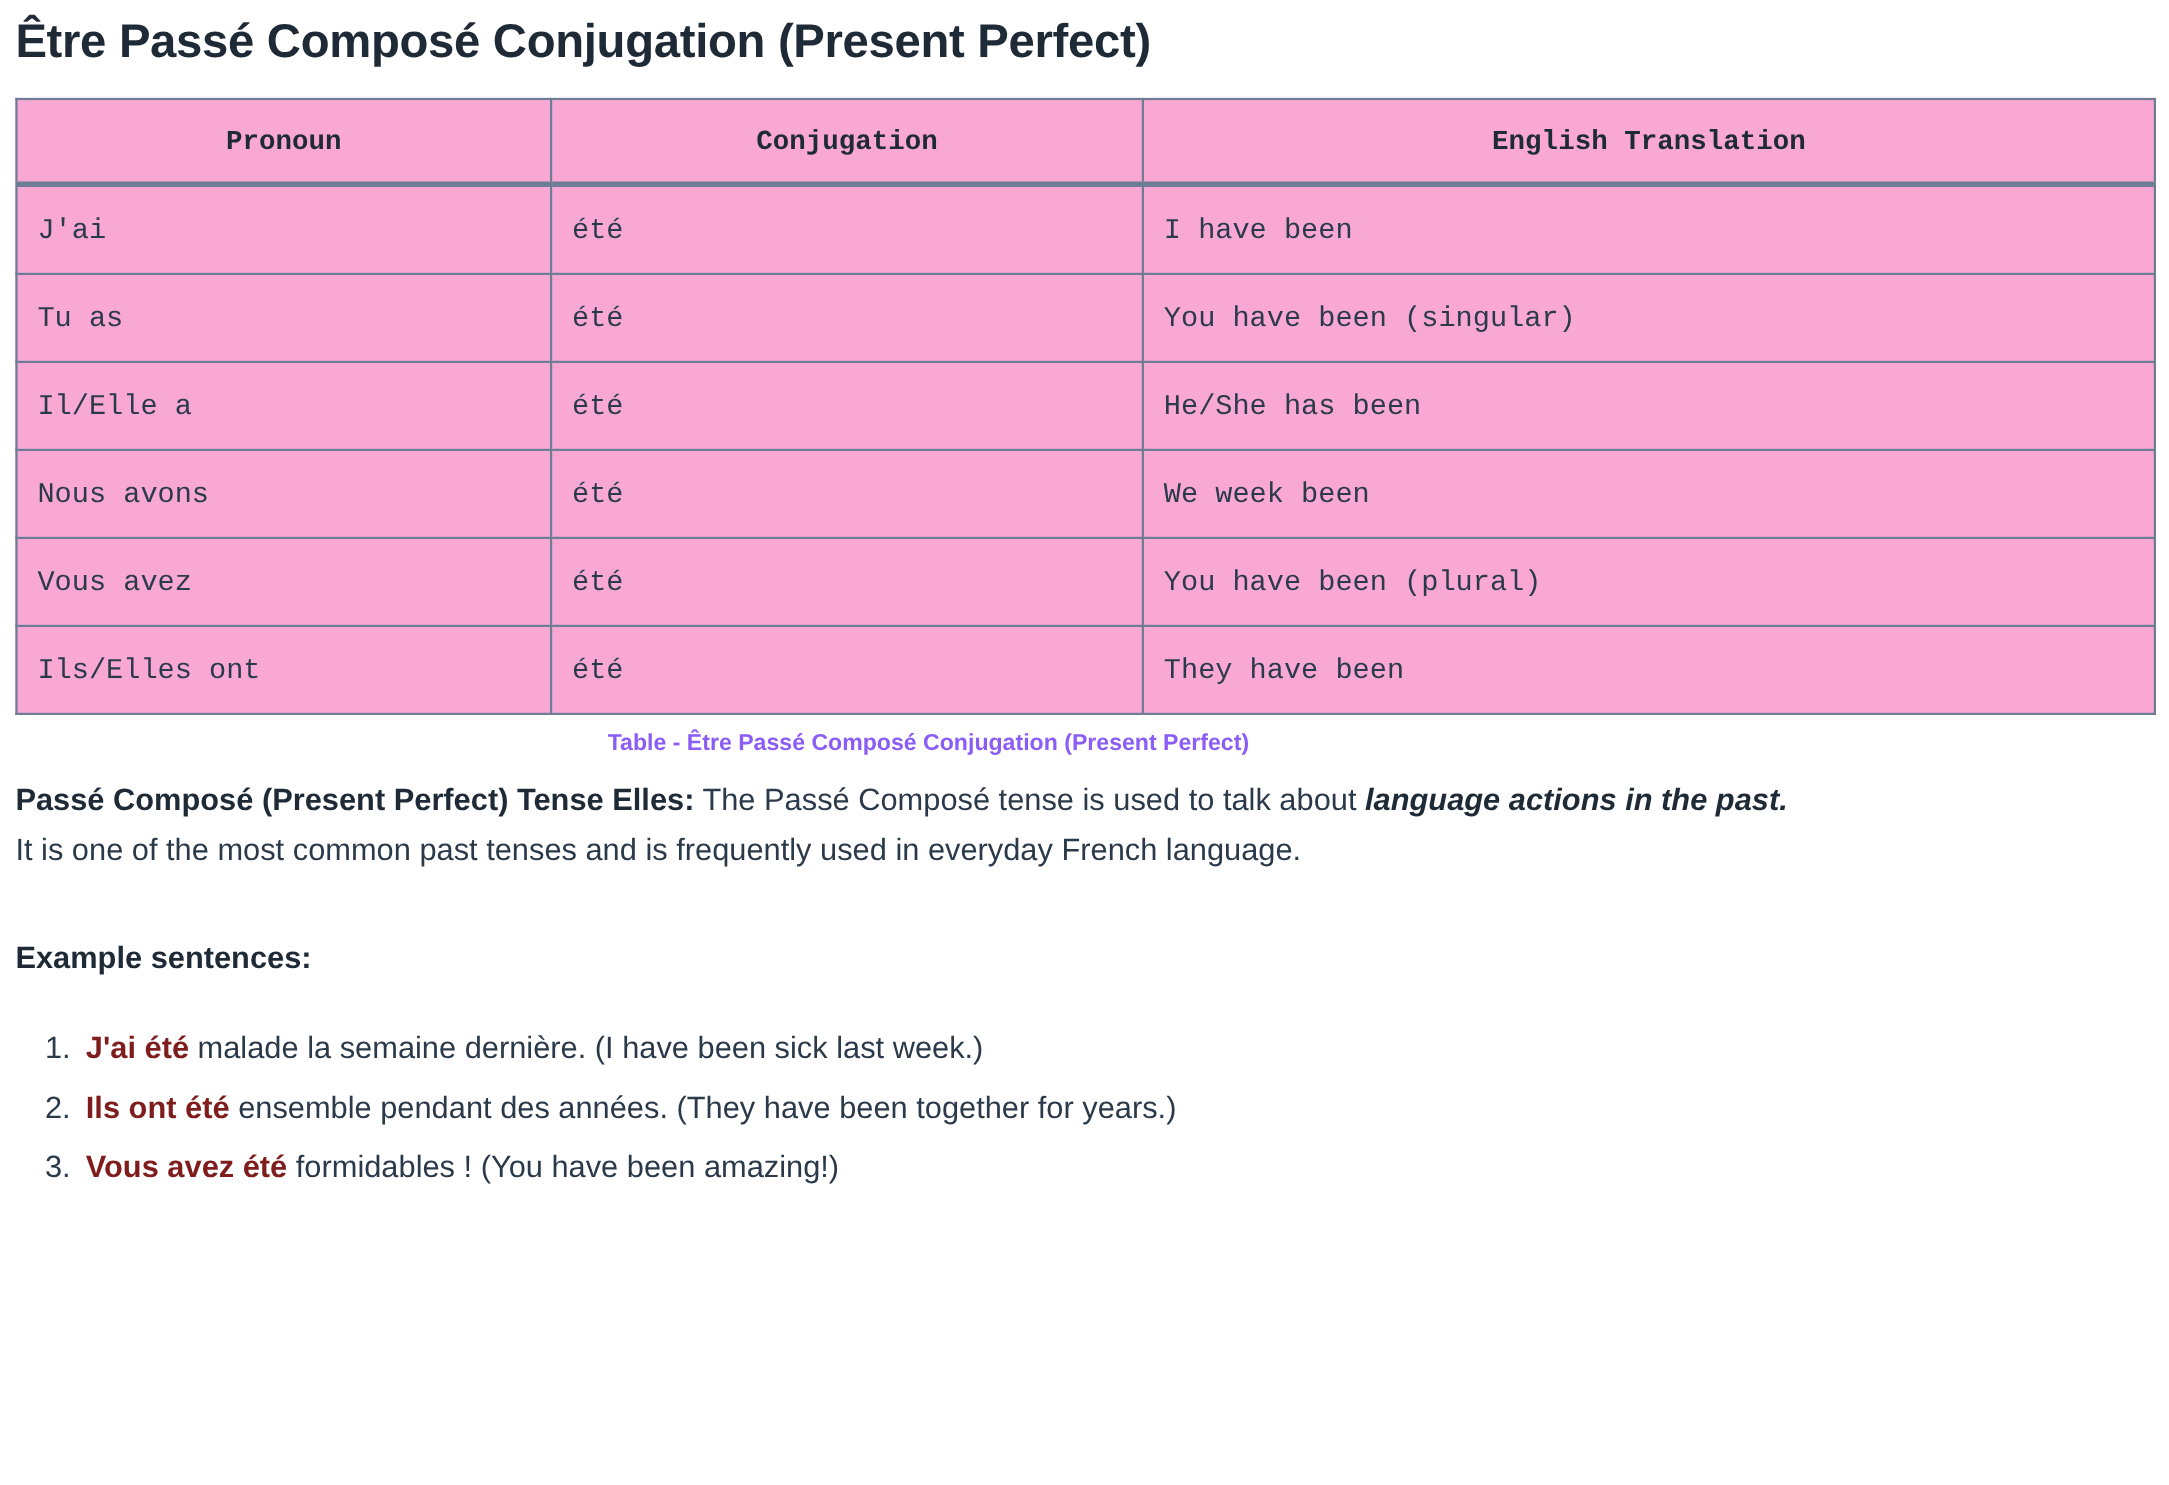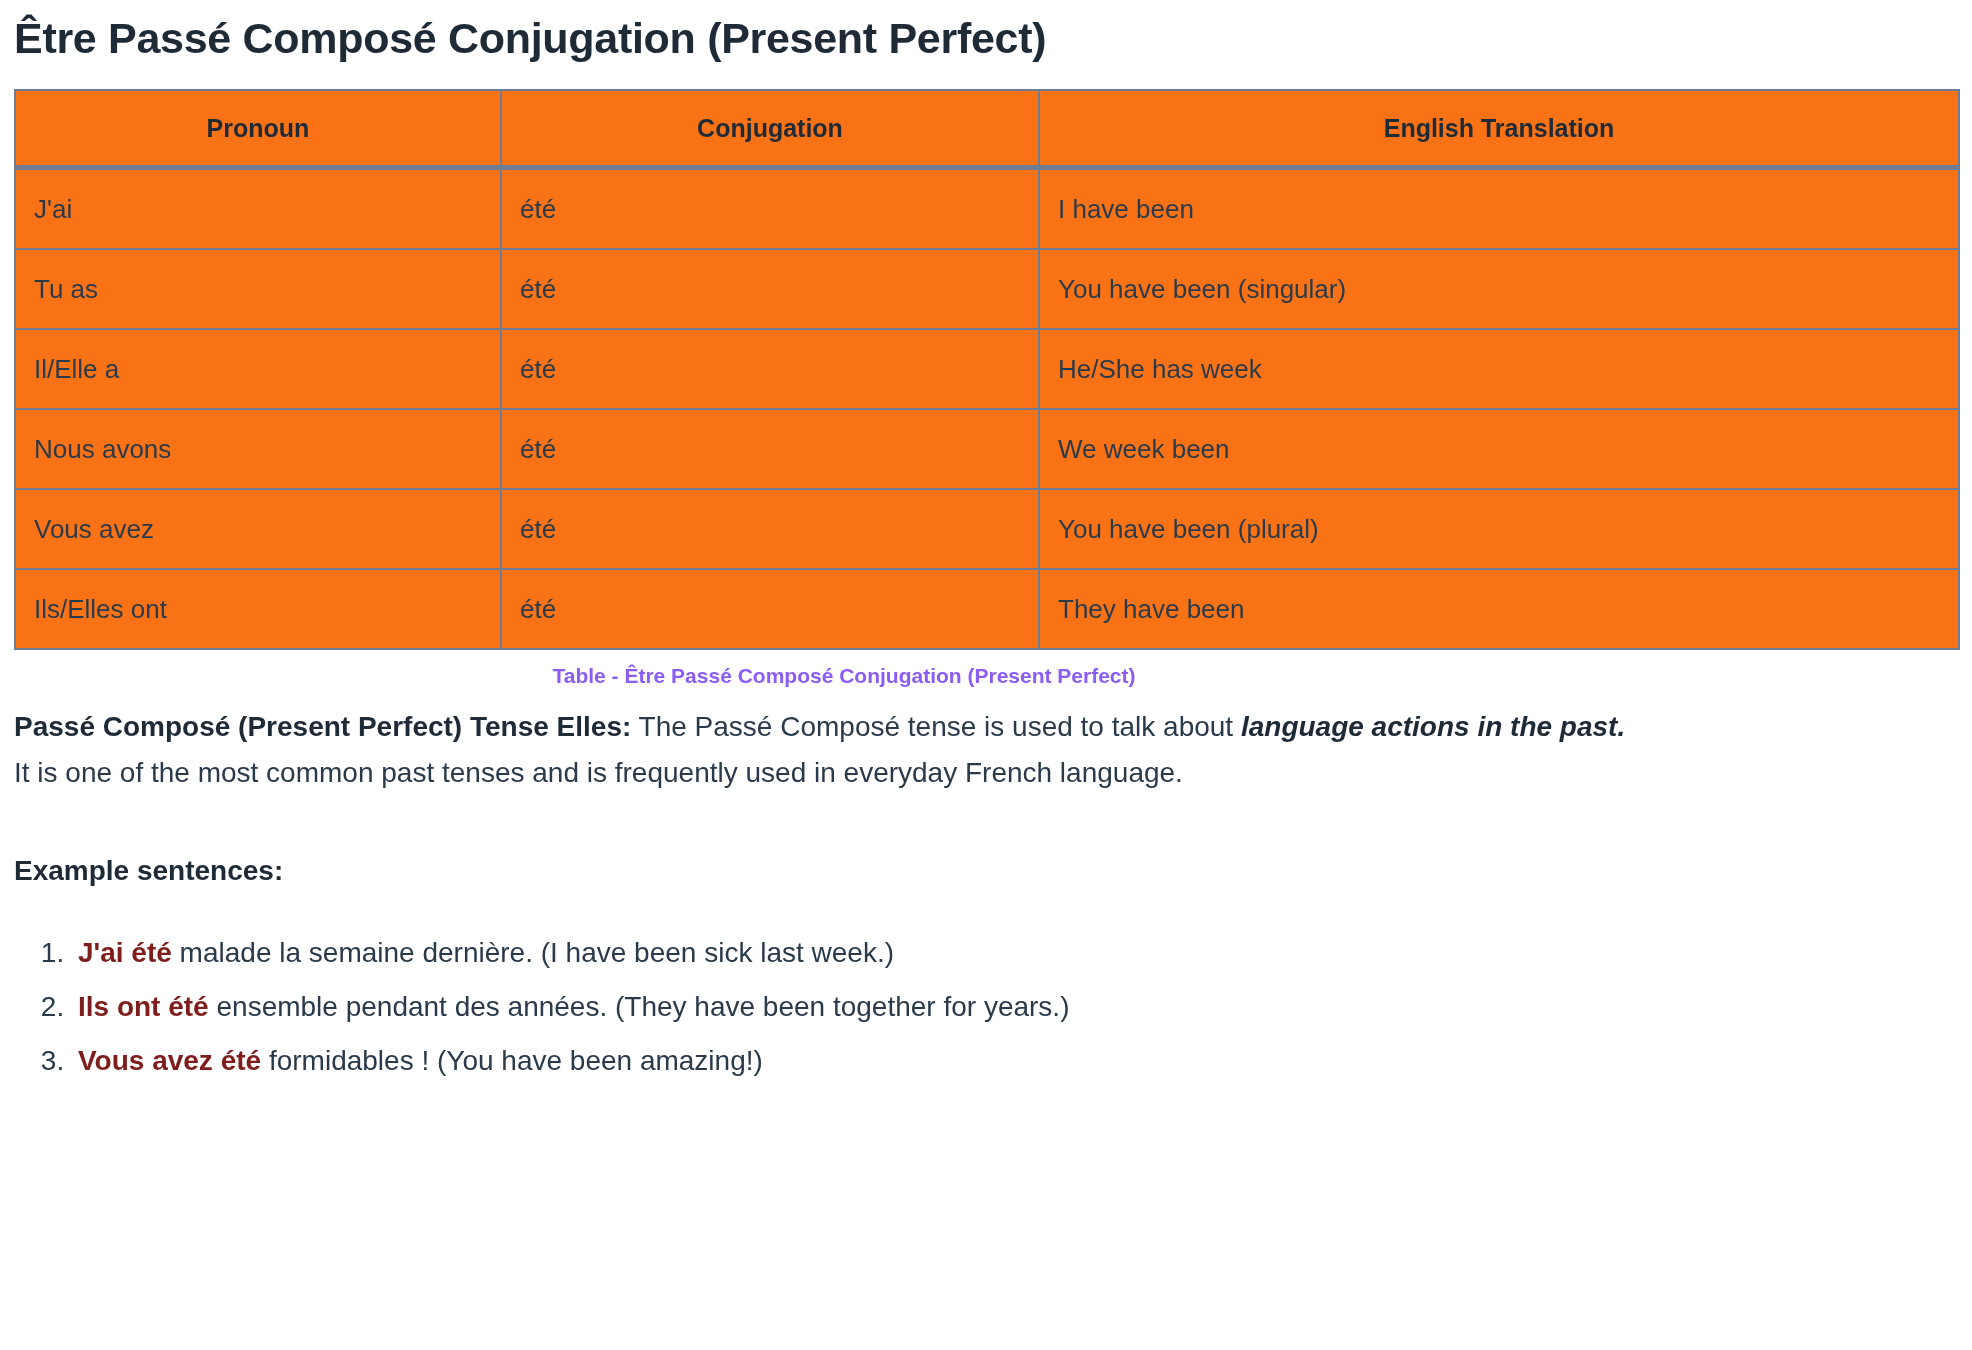--- a/index.html
+++ b/index.html
@@ -36,21 +36,22 @@
 
   
   .table-wrap {
     margin: 26px 14px 0 14px;
   }
 
   table.conj-table {
     border-collapse: collapse;
     width: 1944px;
     table-layout: fixed;
-    background: #f97316;
+    background: #f9a8d4;
+    font-family: Liberation Mono, monospace;
   }
 
   table.conj-table col.c1 { width: 486px; }
   table.conj-table col.c2 { width: 538px; }
   table.conj-table col.c3 { width: 920px; }
 
   table.conj-table th,
   table.conj-table td {
     border: 2px solid #6d7d96;
     vertical-align: middle;
@@ -154,21 +155,21 @@
           <td>I have been</td>
         </tr>
         <tr>
           <td>Tu as</td>
           <td>été</td>
           <td>You have been (singular)</td>
         </tr>
         <tr>
           <td>Il/Elle a</td>
           <td>été</td>
-          <td>He/She has week</td>
+          <td>He/She has been</td>
         </tr>
         <tr>
           <td>Nous avons</td>
           <td>été</td>
           <td>We week been</td>
         </tr>
         <tr>
           <td>Vous avez</td>
           <td>été</td>
           <td>You have been (plural)</td>

